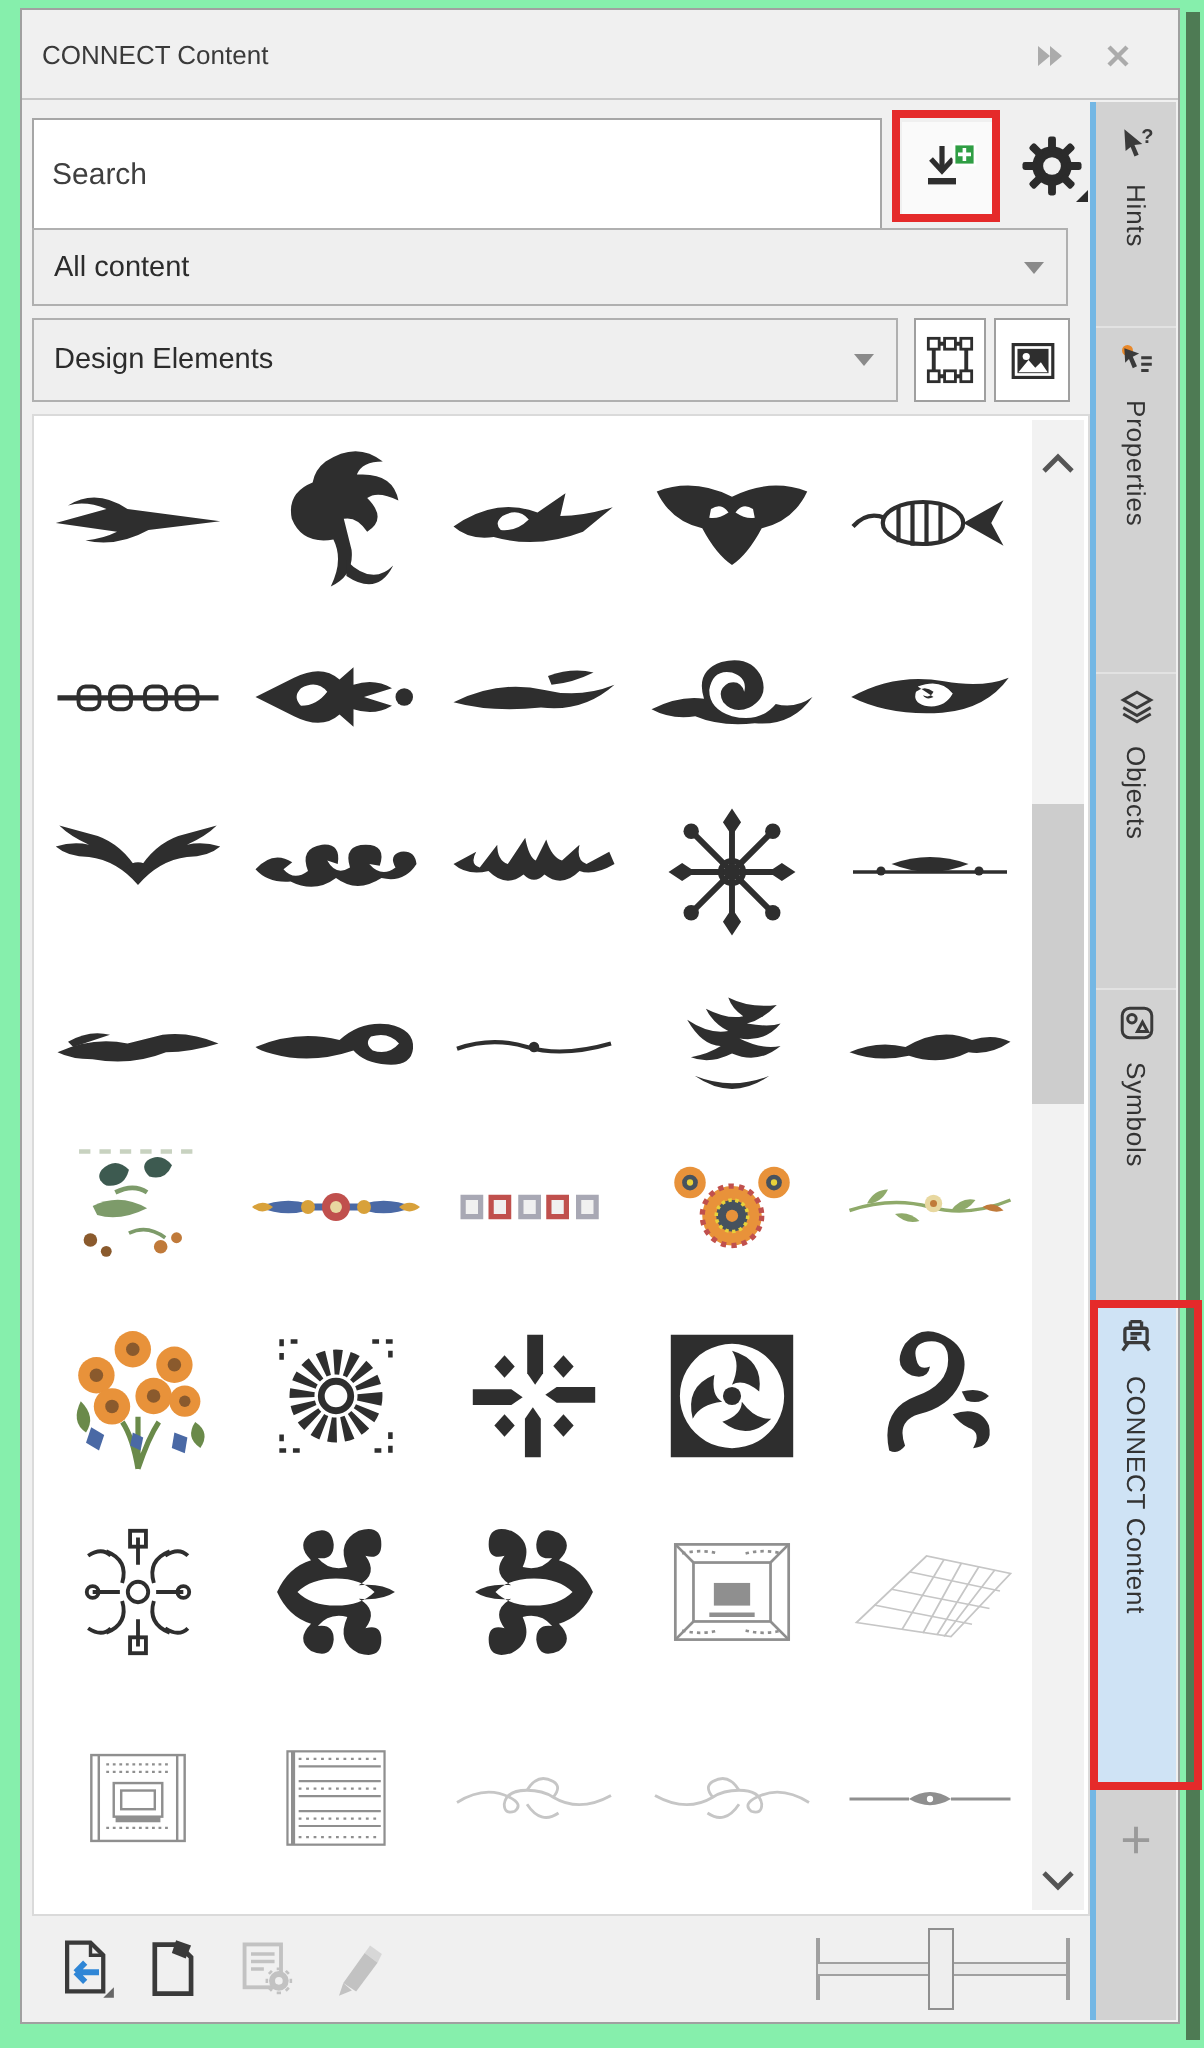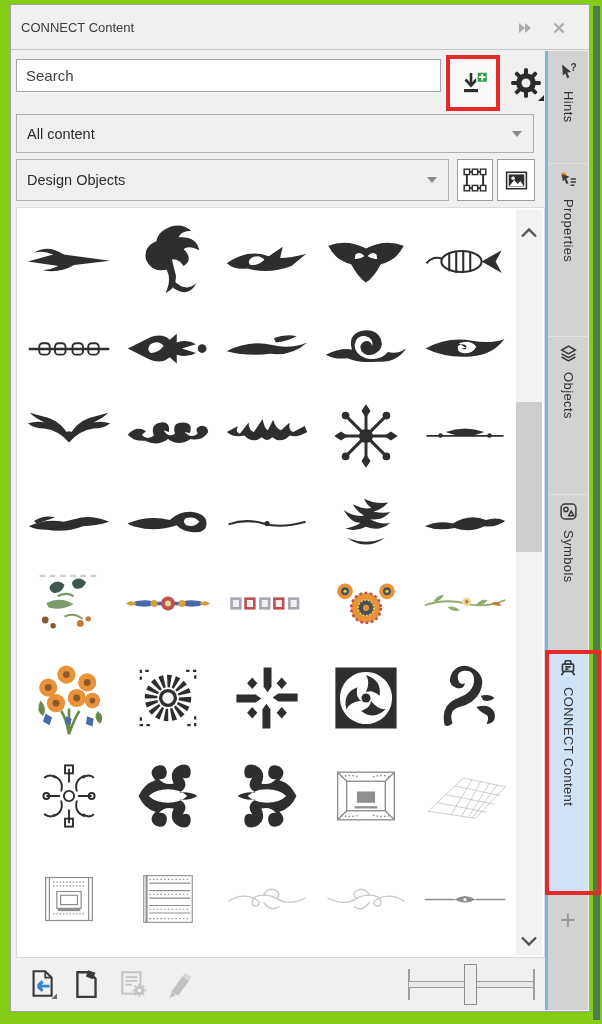--- a/index.html
+++ b/index.html
@@ -1,18 +1,18 @@
 <!DOCTYPE html>
 <html><head>
 <meta charset="utf-8">
 <style>
   html,body{margin:0;padding:0;background:#ffffff;}
   *{box-sizing:border-box;}
   body{font-family:"Liberation Sans", sans-serif;}
-  #screen{position:relative;width:602px;height:1024px;background:#84cc16;overflow:hidden;}
+  #screen{position:relative;width:602px;height:1024px;background:#86efac;overflow:hidden;}
 
   
   .green-edge{position:absolute;left:593px;top:6px;width:7px;height:1014px;background:#4e7b54;}
 
   
   .panel{position:absolute;left:10px;top:4px;width:580px;height:1008px;background:#f0f0f0;border:1px solid #a0a0a0;}
 
   .titlebar{position:absolute;left:0;top:0;right:0;height:45px;border-bottom:1px solid #c6c6c6;}
   .title{position:absolute;left:10px;top:0;line-height:45px;font-size:13px;color:#3a3a3a;}
   .win-btns{position:absolute;right:22px;top:0;height:45px;display:flex;align-items:center;gap:17px;}
@@ -24,21 +24,21 @@
   .tab .ticon{margin:7px 0 5px;color:#3a3a3a;}
   .tab .lbl{writing-mode:vertical-rl;font-size:13px;color:#333333;letter-spacing:.4px;white-space:nowrap;}
   .tab-hints{top:5px;height:104px;border-top:none;}
   .tab-properties{top:112px;height:170px;}
   .tab-objects{top:285px;height:155px;}
   .tab-symbols{top:443px;height:153px;}
   .tab-connect{top:599px;height:244px;background:#cfe3f5;}
   .tab-plus{top:849px;height:40px;border-top:none;color:#9a9a9a;font-size:27px;line-height:36px;justify-content:center;}
 
   
-  .search-input{position:absolute;left:5px;top:54px;width:425px;height:33px;background:#ffffff;border:1px solid #a6a6a6;padding:0 9px;font-size:15px;color:#3c3c3c;font-family:"Liberation Sans",sans-serif;outline:none;}
+  .search-input{position:absolute;left:5px;top:54px;width:425px;height:56px;background:#ffffff;border:1px solid #a6a6a6;padding:0 9px;font-size:15px;color:#3c3c3c;font-family:"Liberation Sans",sans-serif;outline:none;}
   .search-input::placeholder{color:#3f3f3f;opacity:1;}
   .dl-btn{position:absolute;left:440px;top:56px;width:46px;height:46px;background:#fafafa;display:flex;align-items:center;justify-content:center;cursor:pointer;}
   .gear-btn{position:absolute;left:496px;top:58px;width:38px;height:40px;display:flex;align-items:center;justify-content:center;cursor:pointer;color:#2b2b2b;}
   .gear-corner{position:absolute;right:1px;bottom:2px;width:0;height:0;border-left:6px solid transparent;border-bottom:6px solid #2b2b2b;}
 
   
   .combo{position:absolute;background:#efefef;border:1px solid #b0b0b0;display:flex;align-items:center;padding:0 10px;font-size:14.5px;color:#2c2c2c;cursor:pointer;}
   .combo1{left:5px;top:109px;width:518px;height:39px;}
   .combo2{left:5px;top:154px;width:433px;height:42px;}
   .dd-arrow{position:absolute;right:11px;top:50%;margin-top:-3px;width:0;height:0;border-left:5px solid transparent;border-right:5px solid transparent;border-top:6px solid #8a8a8a;}
@@ -415,21 +415,21 @@
         <circle cx="13" cy="13" r="3.6" fill="#f0f0f0"></circle>
       </svg>
       <span class="gear-corner"></span>
     </div>
 
     <div class="combo combo1">
       <span>All content</span>
       <span class="dd-arrow"></span>
     </div>
     <div class="combo combo2">
-      <span>Design Objects</span>
+      <span>Design Elements</span>
       <span class="dd-arrow"></span>
     </div>
     <div class="view-btn vec-btn">
       <svg width="26" height="26" viewBox="0 0 24 24">
         <rect x="4.5" y="4.5" width="15" height="15" rx="2" fill="none" stroke="currentColor" stroke-width="1.8"></rect>
         <g fill="#ffffff" stroke="currentColor" stroke-width="1.3">
           <rect x="2" y="2" width="5" height="5"></rect>
             <rect x="17" y="2" width="5" height="5"></rect>
           <rect x="2" y="17" width="5" height="5"></rect>
             <rect x="17" y="17" width="5" height="5"></rect>

